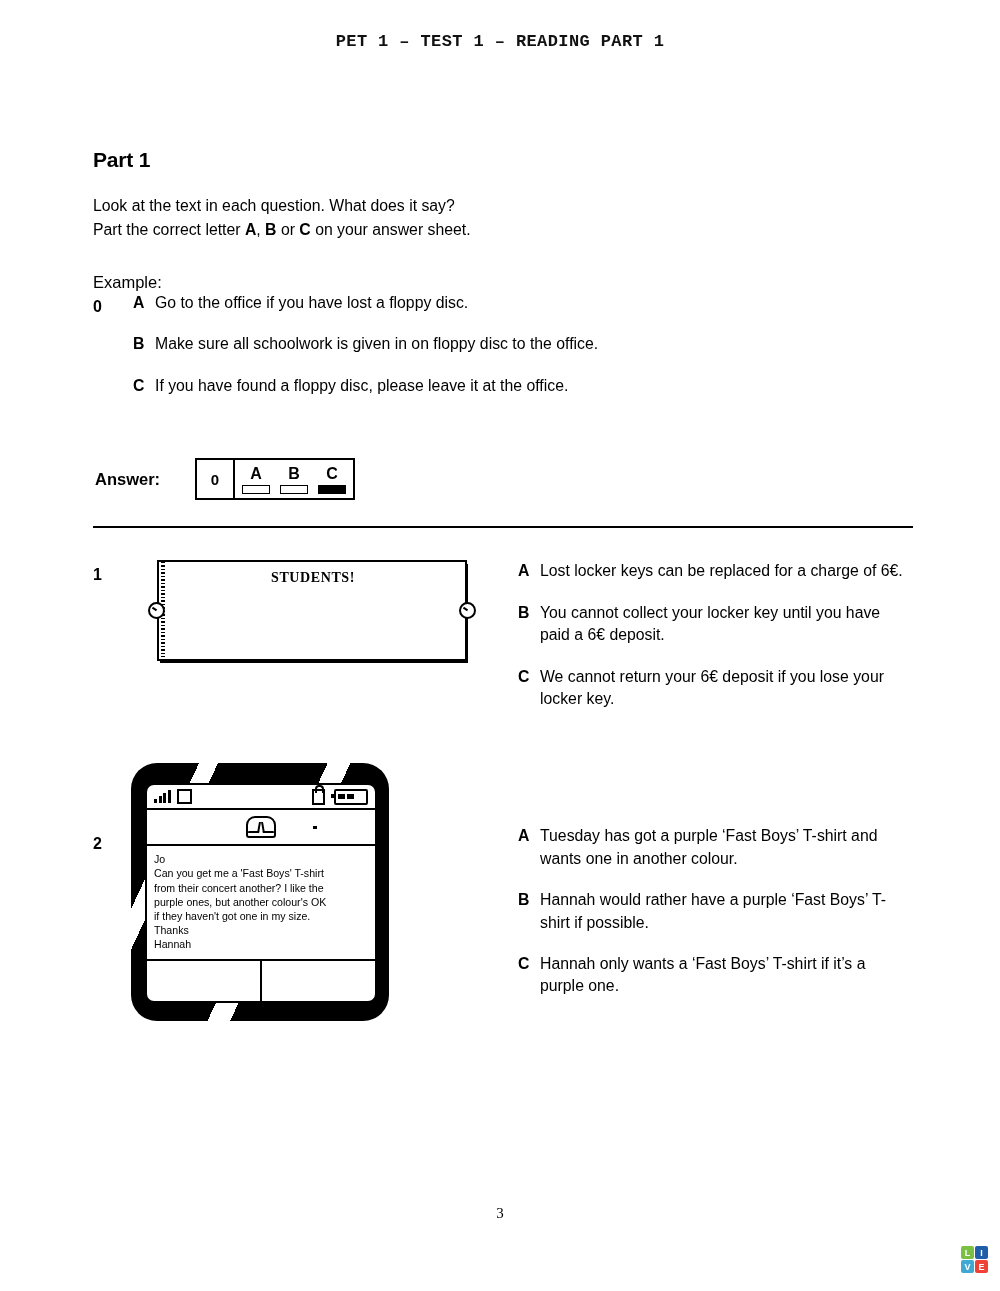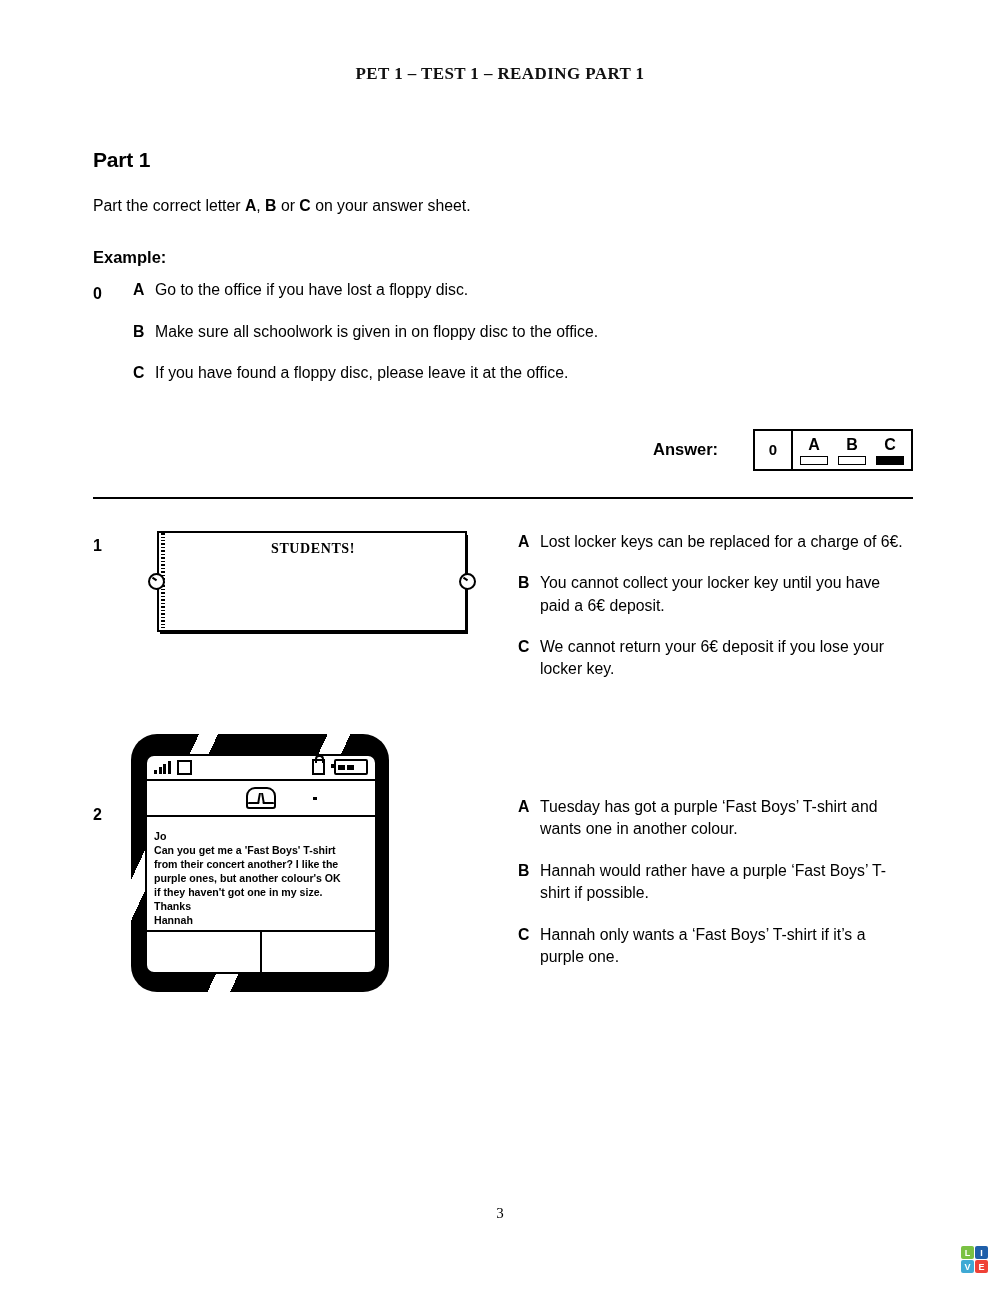--- a/index.html
+++ b/index.html
@@ -12,25 +12,25 @@
     height: 1291px;
     position: relative;
     font-family: "Liberation Sans", sans-serif;
     color: #000000;
     overflow: hidden;
   }
 
   
   .page-header {
     text-align: center;
-    font-family: Liberation Serif, serif;
+    font-family: Liberation Mono, monospace;
     font-weight: bold;
     font-size: 17px;
     letter-spacing: 0.4px;
-    padding-top: 64px;
+    padding-top: 32px;
     color: #111;
   }
 
   
   .content {
     position: absolute;
     left: 93px;
     top: 148px;
     width: 820px;
   }
@@ -48,22 +48,22 @@
   }
   .instructions {
     font-size: 15.8px;
     line-height: 1.55;
     margin: 0 0 30px 0;
   }
   .instructions b { font-weight: bold; }
 
   .example-label {
     font-size: 16.5px;
-    font-weight: bold;
-    margin: 0 0 12px 0;
+    font-weight: normal;
+    margin: 0 0 0 0;
   }
 
   
   .qrow {
     display: flex;
     align-items: flex-start;
   }
   .qnum {
     width: 22px;
     flex: 0 0 22px;
@@ -151,23 +151,22 @@
     transform: skewY(-0.6deg);
   }
   .poster-text .l1 { font-size: 13.5px; letter-spacing: 0.5px; margin-bottom: 9px; }
   .poster-text .l2 { font-size: 13px; letter-spacing: 0.2px; margin-bottom: 5px; }
   .poster-text .l3 { font-size: 13px; letter-spacing: 0.2px; }
 
   
   .answer-row {
     display: flex;
     align-items: center;
-    margin-top: 25px;
+    margin-top: 42px;
     margin-left: 2px;
-    justify-content: flex-end;
   }
   .answer-label {
     font-size: 16.5px;
     font-weight: bold;
     width: 100px;
   }
   .answer-box {
     display: flex;
     border: 2.5px solid #000;
     height: 38px;
@@ -407,27 +406,26 @@
     transform: skewX(10deg);
   }
   .env-dot {
     position: absolute;
     right: 58px;
     top: 16px;
     width: 4px; height: 3px;
     background: #000;
   }
   .msg-body {
-    padding: 12px 7px 4px 7px;
+    padding: 6px 7px 4px 7px;
     font-size: 10.6px;
     line-height: 1.33;
     height: 115px;
     border-bottom: 2px solid #000;
     box-sizing: border-box;
-    font-weight: bold;
   }
   .soft-keys {
     display: flex;
     height: 40px;
   }
   .soft-keys .k {
     flex: 1 1 50%;
   }
   .soft-keys .k:first-child { border-right: 2px solid #000; }
 
@@ -480,20 +478,21 @@
 </head>
 <body>
 
 <div class="page-header">PET 1 – TEST 1 – READING PART 1</div>
 
 <div class="content">
 
   <div class="part-title">Part 1</div>
 
   <div class="instructions">
+    <div>Look at the text in each question. What does it say?</div>
     <div>
       <span>Part the correct letter </span><b>A</b><span>, </span><b>B</b><span> or </span><b>C</b><span> on your answer sheet.</span>
     </div>
   </div>
 
   <div class="example-label">Example:</div>
 
   <div class="qrow">
     <div class="qnum">0</div>
 

